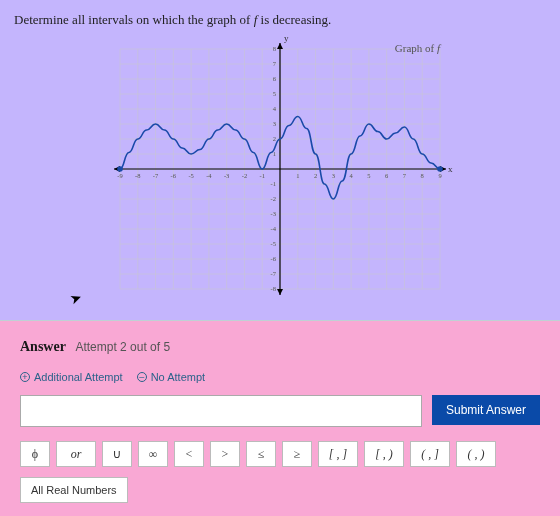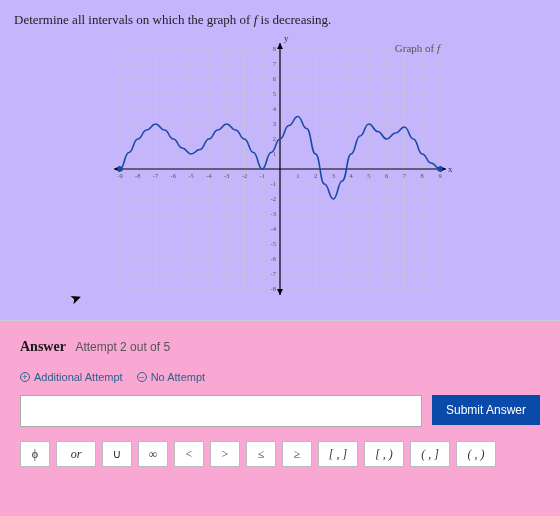--- a/index.html
+++ b/index.html
@@ -260,13 +260,14 @@
     <div class="key">&lt;</div>
     <div class="key">&gt;</div>
     <div class="key">≤</div>
     <div class="key">≥</div>
     <div class="key wide">[ , ]</div>
     <div class="key wide">[ , )</div>
     <div class="key wide">( , ]</div>
     <div class="key wide">( , )</div>
   </div>
 
+  <div class="all-reals">All Real Numbers</div>
 </div>
 
 </body></html>

